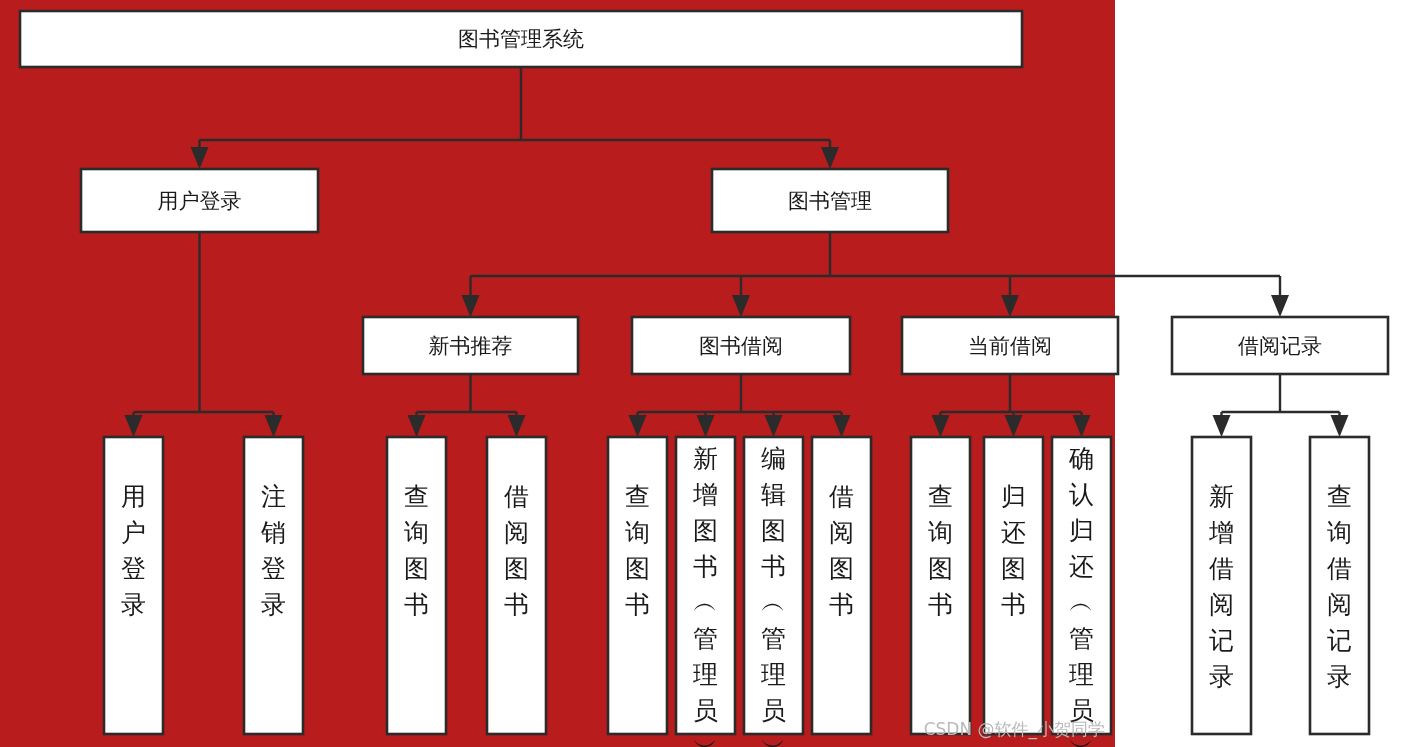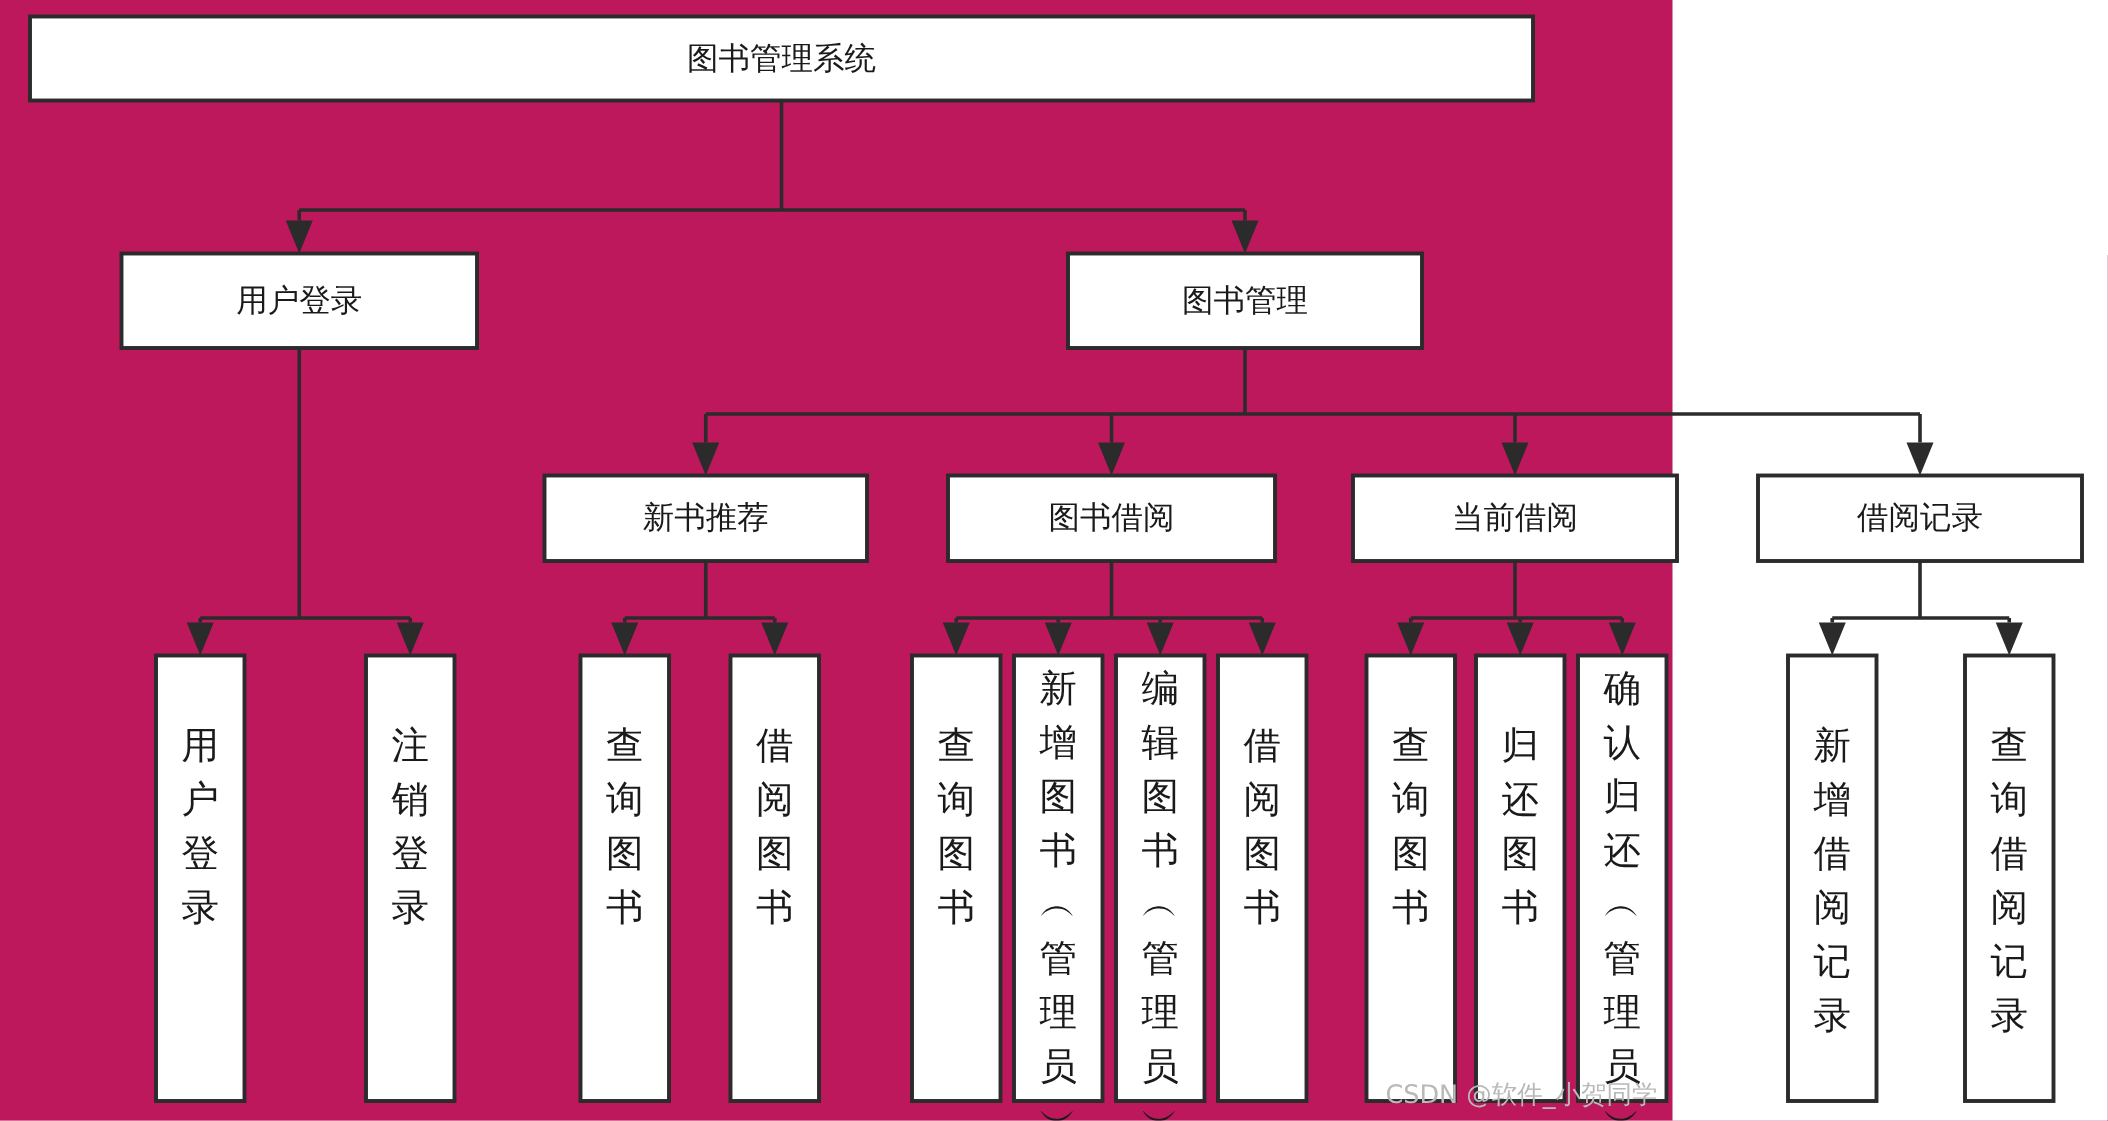--- a/index.html
+++ b/index.html
@@ -10,21 +10,21 @@
   body {
     width: 1405px;
     height: 747px;
     font-family: "DejaVu Sans", "Liberation Sans", sans-serif;
     overflow: hidden;
   }
   #diagram-root {
     position: relative;
     width: 1115px;
     height: 747px;
-    background: #be185d;
+    background: #b91c1c;
   }
   svg.tree-canvas {
     position: absolute;
     left: 0;
     top: 0;
     width: 1405px;
     height: 747px;
   }
   .node-box {
     fill: #ffffff;

